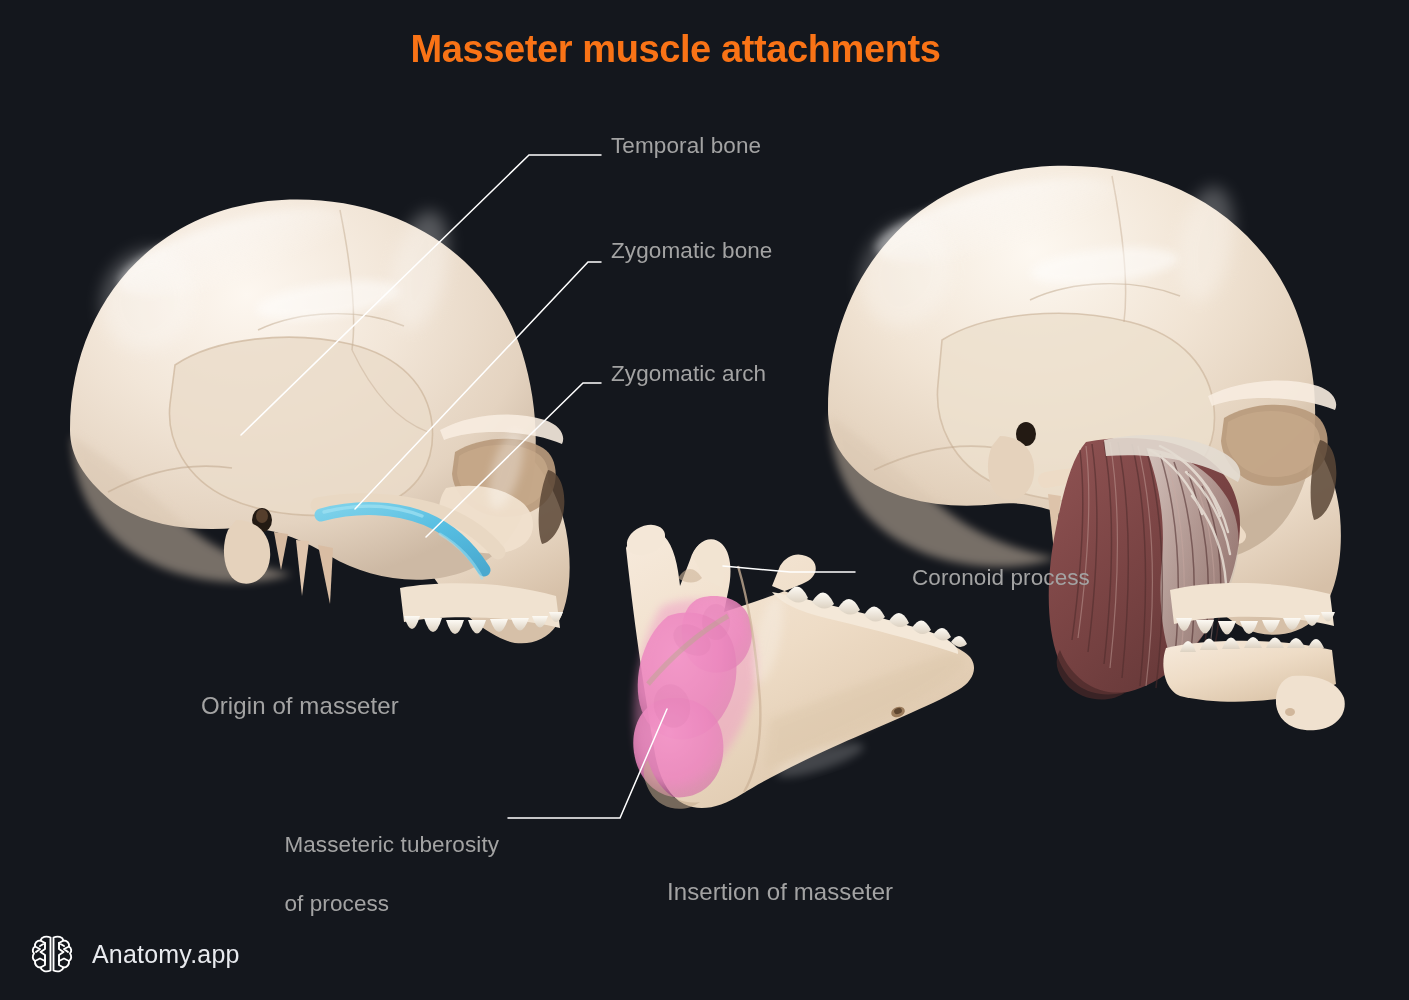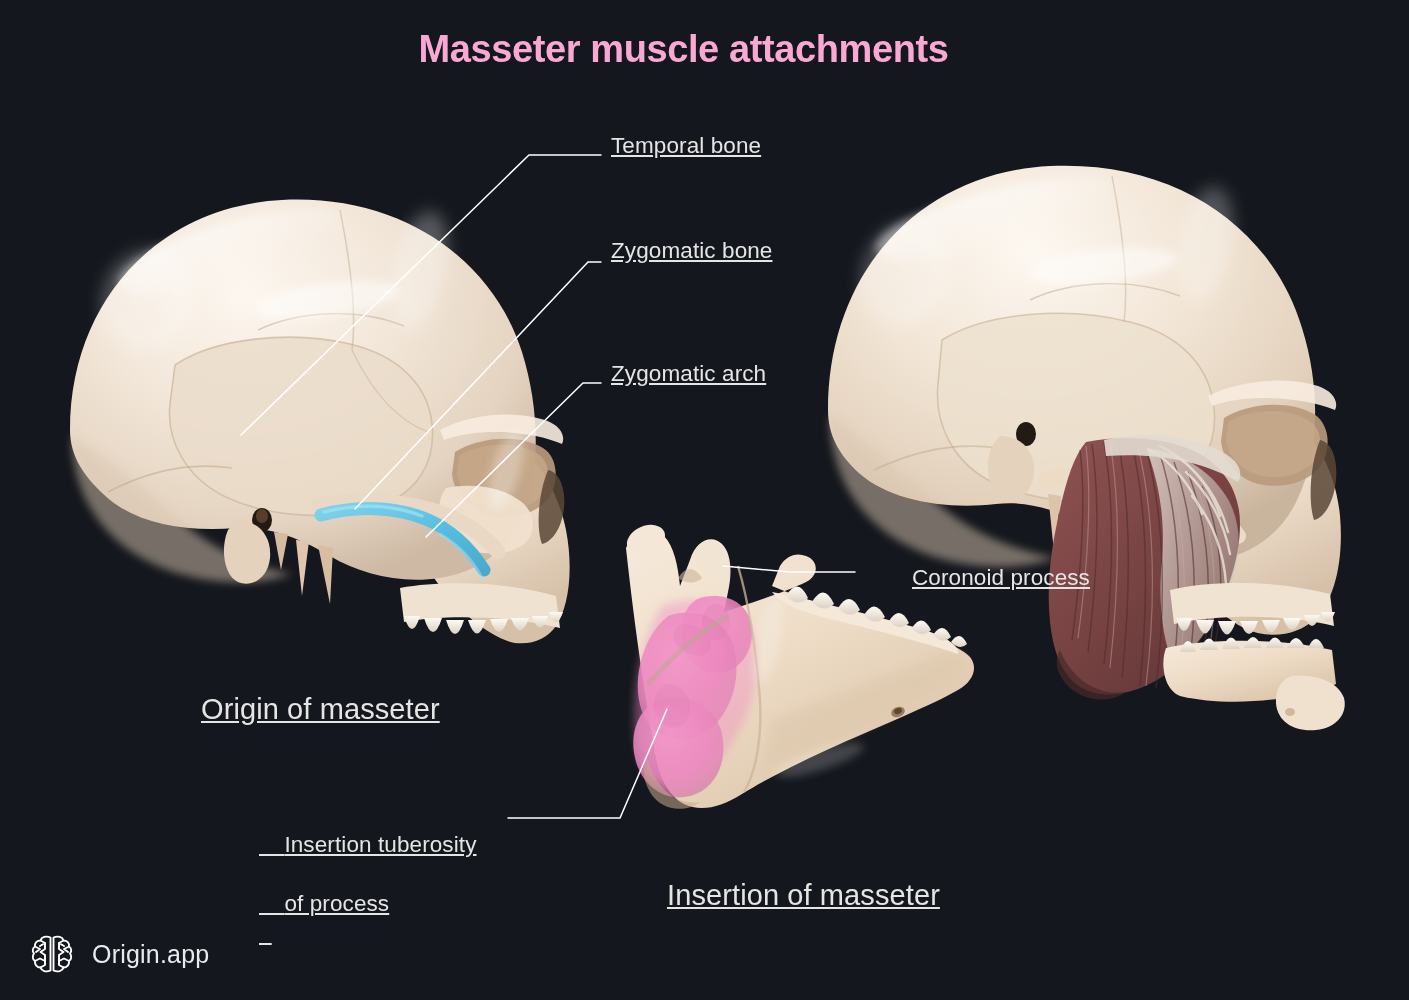--- a/index.html
+++ b/index.html
@@ -13,40 +13,39 @@
   #stage {
     position:relative;
     width:1409px; height:1000px;
     background:#14171d;
     overflow:hidden;
   }
 
   
   #title {
     position:absolute;
-    left:8px; top:28px; width:1351px;
+    left:0; top:28px; width:1351px;
     text-align:center;
-    color:#f9a8d4;
+    color:#f97316;
     font-size:38px;
     font-weight:bold;
     letter-spacing:-0.4px;
   }
 
   
   .label {
     position:absolute;
-    color:#e5e5e5;
+    color:#a3a3a3;
     font-size:22.5px;
     font-weight:400;
     letter-spacing:0.1px;
     line-height:1.32;
     white-space:pre;
-    text-decoration:underline;
-  }
-  .label.caption { font-size:29px; }
+  }
+  .label.caption { font-size:24px; }
 
   
   #art, #leaders {
     position:absolute; left:0; top:0;
     width:1409px; height:1000px;
   }
   #leaders { pointer-events:none; }
 
   
   #logo {
@@ -430,21 +429,21 @@
 
   <div class="label" style="left:611px; top:131px;">Temporal bone</div>
 
   <div class="label" style="left:611px; top:236px;">Zygomatic bone</div>
 
   <div class="label" style="left:611px; top:359px;">Zygomatic arch</div>
 
   <div class="label" style="left:864px; top:563px;margin-left:48px;">Coronoid process</div>
 
   <div class="label" style="left:259px; top:800px;">
-    <span>Insertion tuberosity</span><br>
+    <span>Masseteric tuberosity</span><br>
     <span>of process</span>
   </div>
 
   <div class="label caption" style="left:201px; top:690px;">Origin of masseter</div>
 
   <div class="label caption" style="left:667px; top:876px;">Insertion of masseter</div>
 
   <div id="logo">
     <svg width="48" height="48" viewBox="0 0 48 48">
       <g fill="none" stroke="#ffffff" stroke-width="1.9" stroke-linejoin="round" stroke-linecap="round">
@@ -463,16 +462,16 @@
         <path d="M7 31 L12 28.5 L17 31"></path>
         <path d="M12.5 37.5 L17 35 L17 31"></path>
 
         <path d="M35.5 10.5 L31 13 L36 16"></path>
         <path d="M41 16.5 L36 19 L40 22"></path>
         <path d="M31 13 L31 19 L35.5 22 L31 25 L31 31"></path>
         <path d="M41 31 L36 28.5 L31 31"></path>
         <path d="M35.5 37.5 L31 35 L31 31"></path>
       </g>
     </svg>
-    <span id="logo-text">Origin.app</span>
+    <span id="logo-text">Anatomy.app</span>
   </div>
 
 </div>
 
 </body></html>

